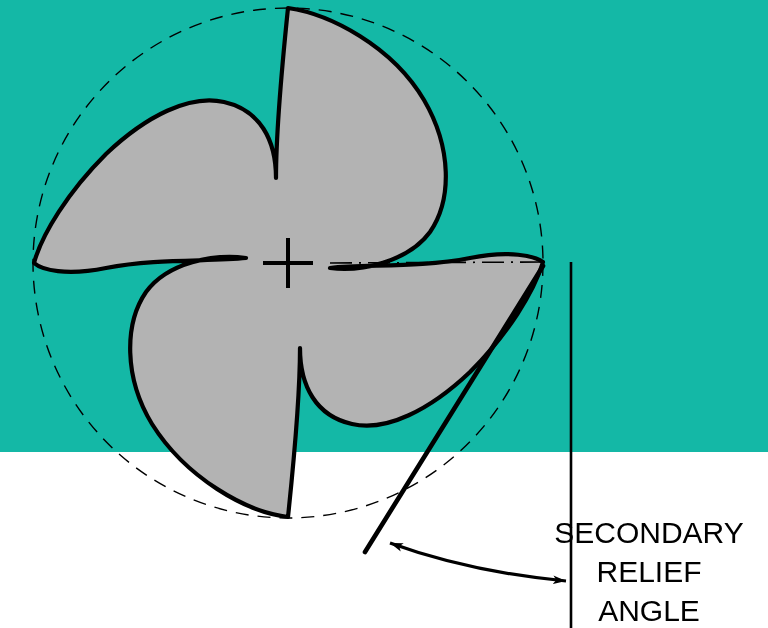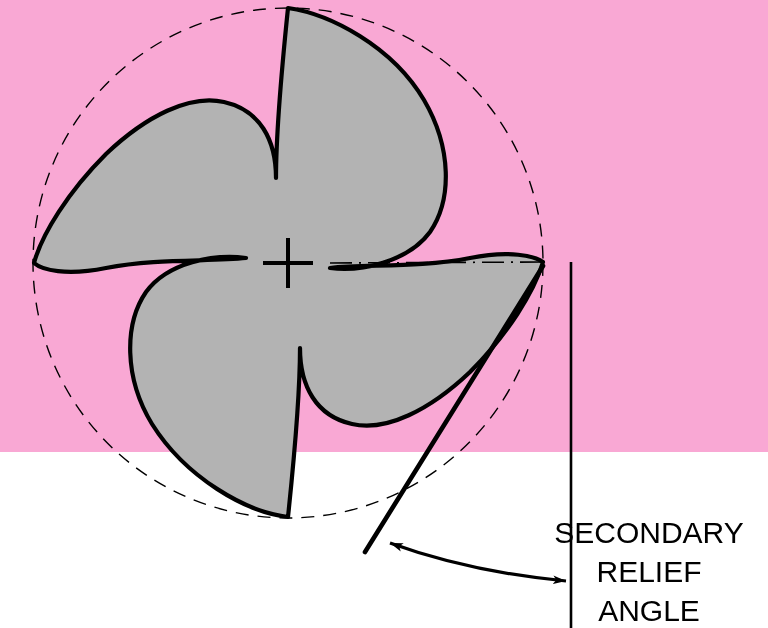--- a/index.html
+++ b/index.html
@@ -10,21 +10,21 @@
   body {
     width: 768px;
     height: 628px;
     overflow: hidden;
     font-family: "Liberation Sans", sans-serif;
   }
   #diagram-root {
     position: relative;
     width: 768px;
     height: 452px;
-    background: #f9a8d4;
+    background: #14b8a6;
   }
   svg#drawing {
     display: block;
     width: 768px;
     height: 628px;
   }
   .annot-text {
     font-family: "Liberation Sans", sans-serif;
     font-size: 30px;
     fill: #000000;

